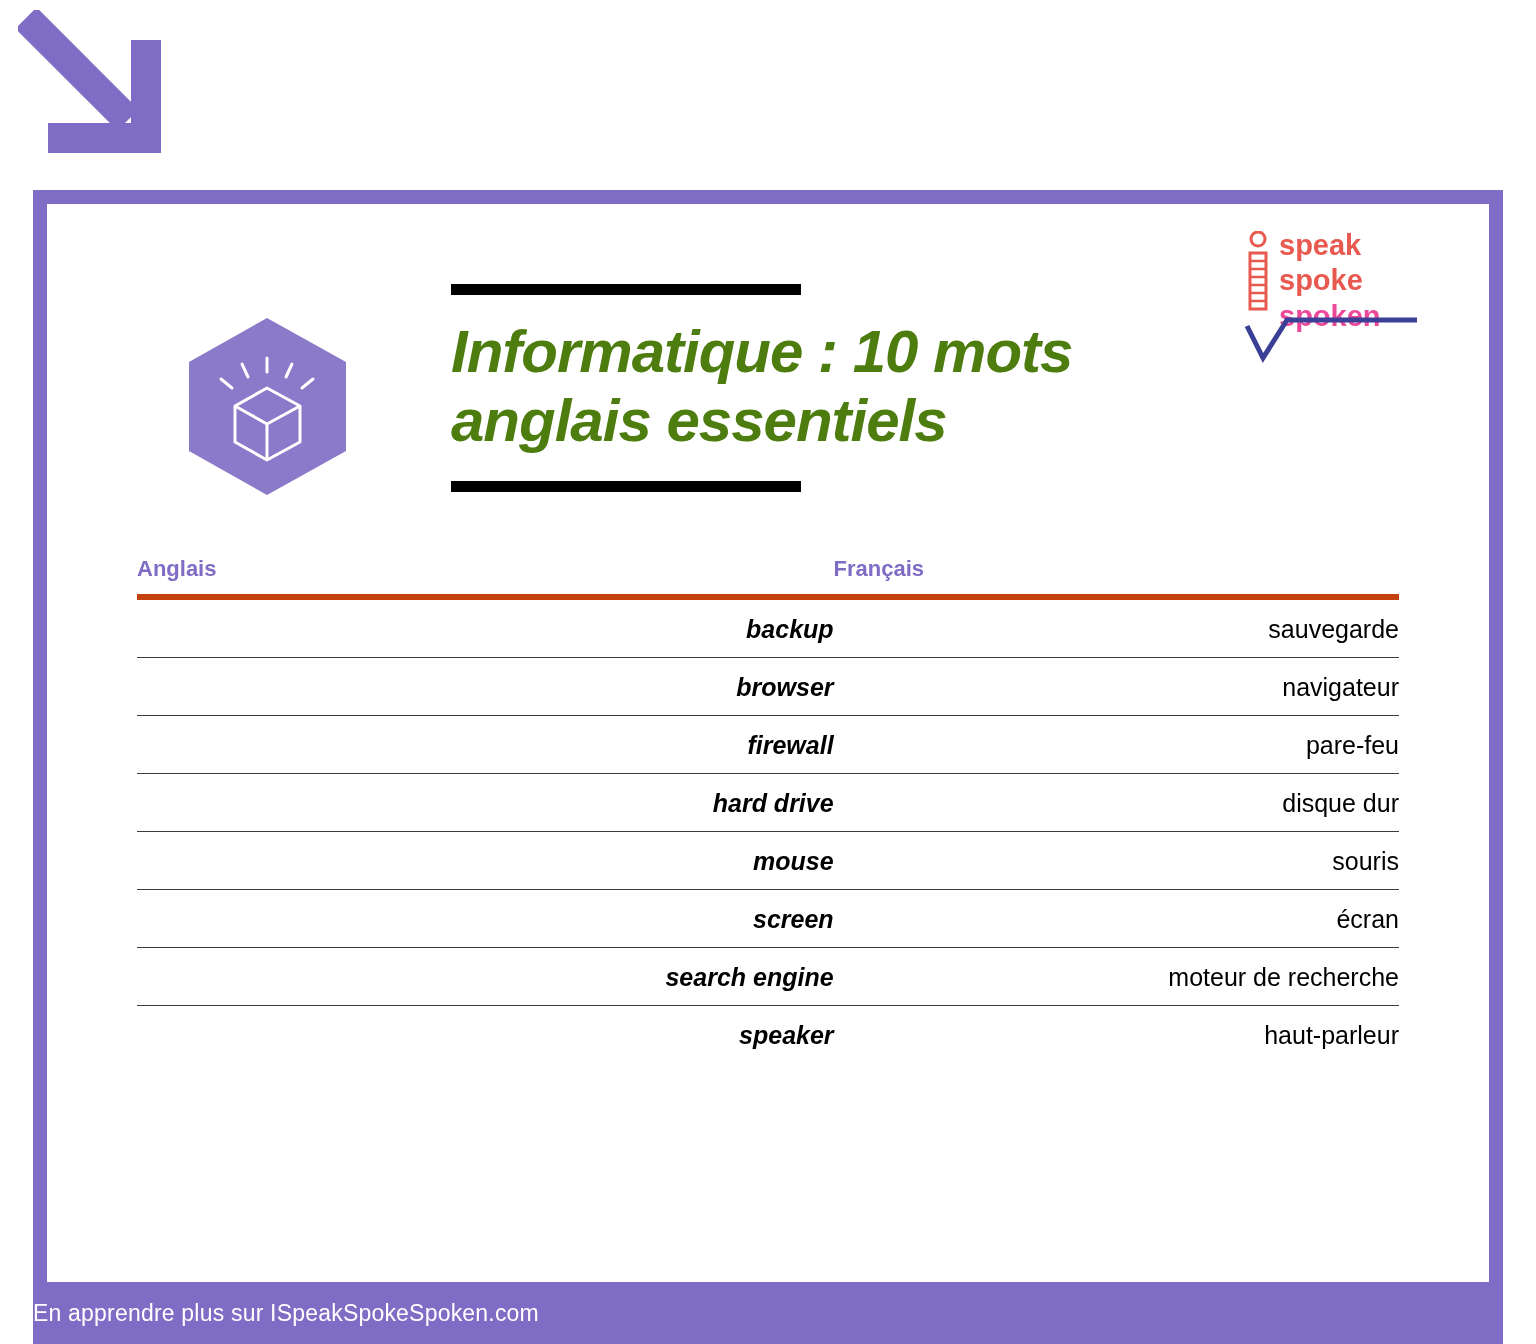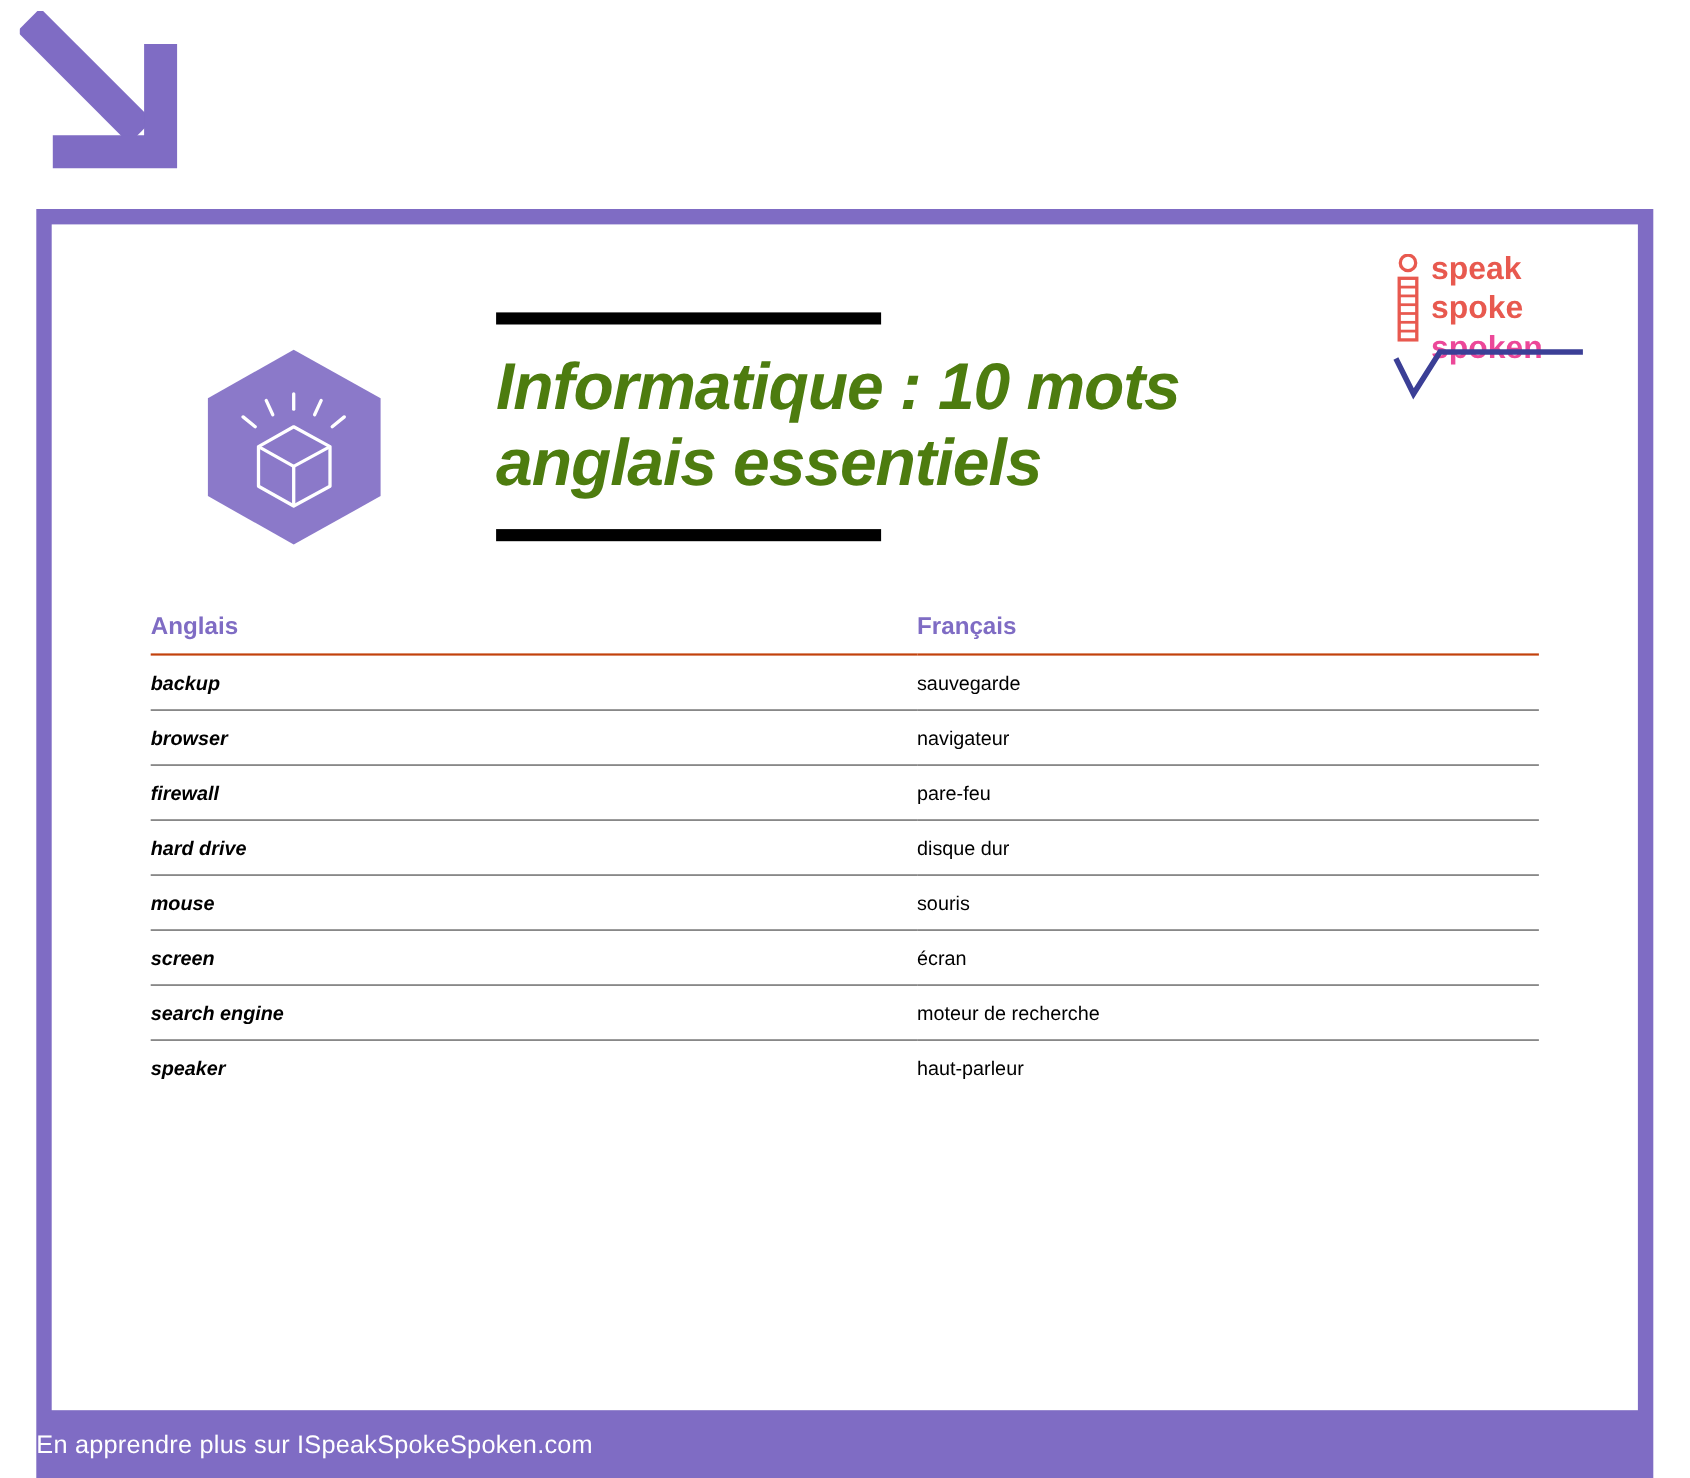--- a/index.html
+++ b/index.html
@@ -93,21 +93,21 @@
     font-weight: bold;
     font-style: italic;
     line-height: 1.15;
     color: #4d7c0f;
     letter-spacing: -1px;
   }
 
   
   .brand {
     position: absolute;
-    right: 34px;
+    right: 56px;
     top: 24px;
     width: 200px;
     height: 140px;
   }
   .brand-words {
     position: absolute;
     left: 46px;
     top: 0px;
     color: #e8594f;
     font-size: 29px;
@@ -149,28 +149,29 @@
   table.vocab col.c1 { width: 55.2%; }
   table.vocab col.c2 { width: 44.8%; }
   table.vocab th {
     text-align: left;
     color: #7f6cc4;
     font-size: 22px;
     font-weight: bold;
     padding: 0 0 12px 0;
   }
   table.vocab thead tr {
-    border-bottom: 2px solid #c2410c;
+    border-bottom: 6px solid #c2410c;
   }
   table.vocab td {
     padding: 15px 0 13px 0;
-    font-size: 18px;
+    font-size: 25px;
     color: #000000;
     border-bottom: 1px solid #3b3b3b;
     vertical-align: baseline;
+    text-align: right;
   }
   table.vocab td.en {
     font-weight: bold;
     font-style: italic;
   }
   table.vocab td.fr {
     font-weight: normal;
   }
   table.vocab tbody tr:last-child td {
     border-bottom: none;

